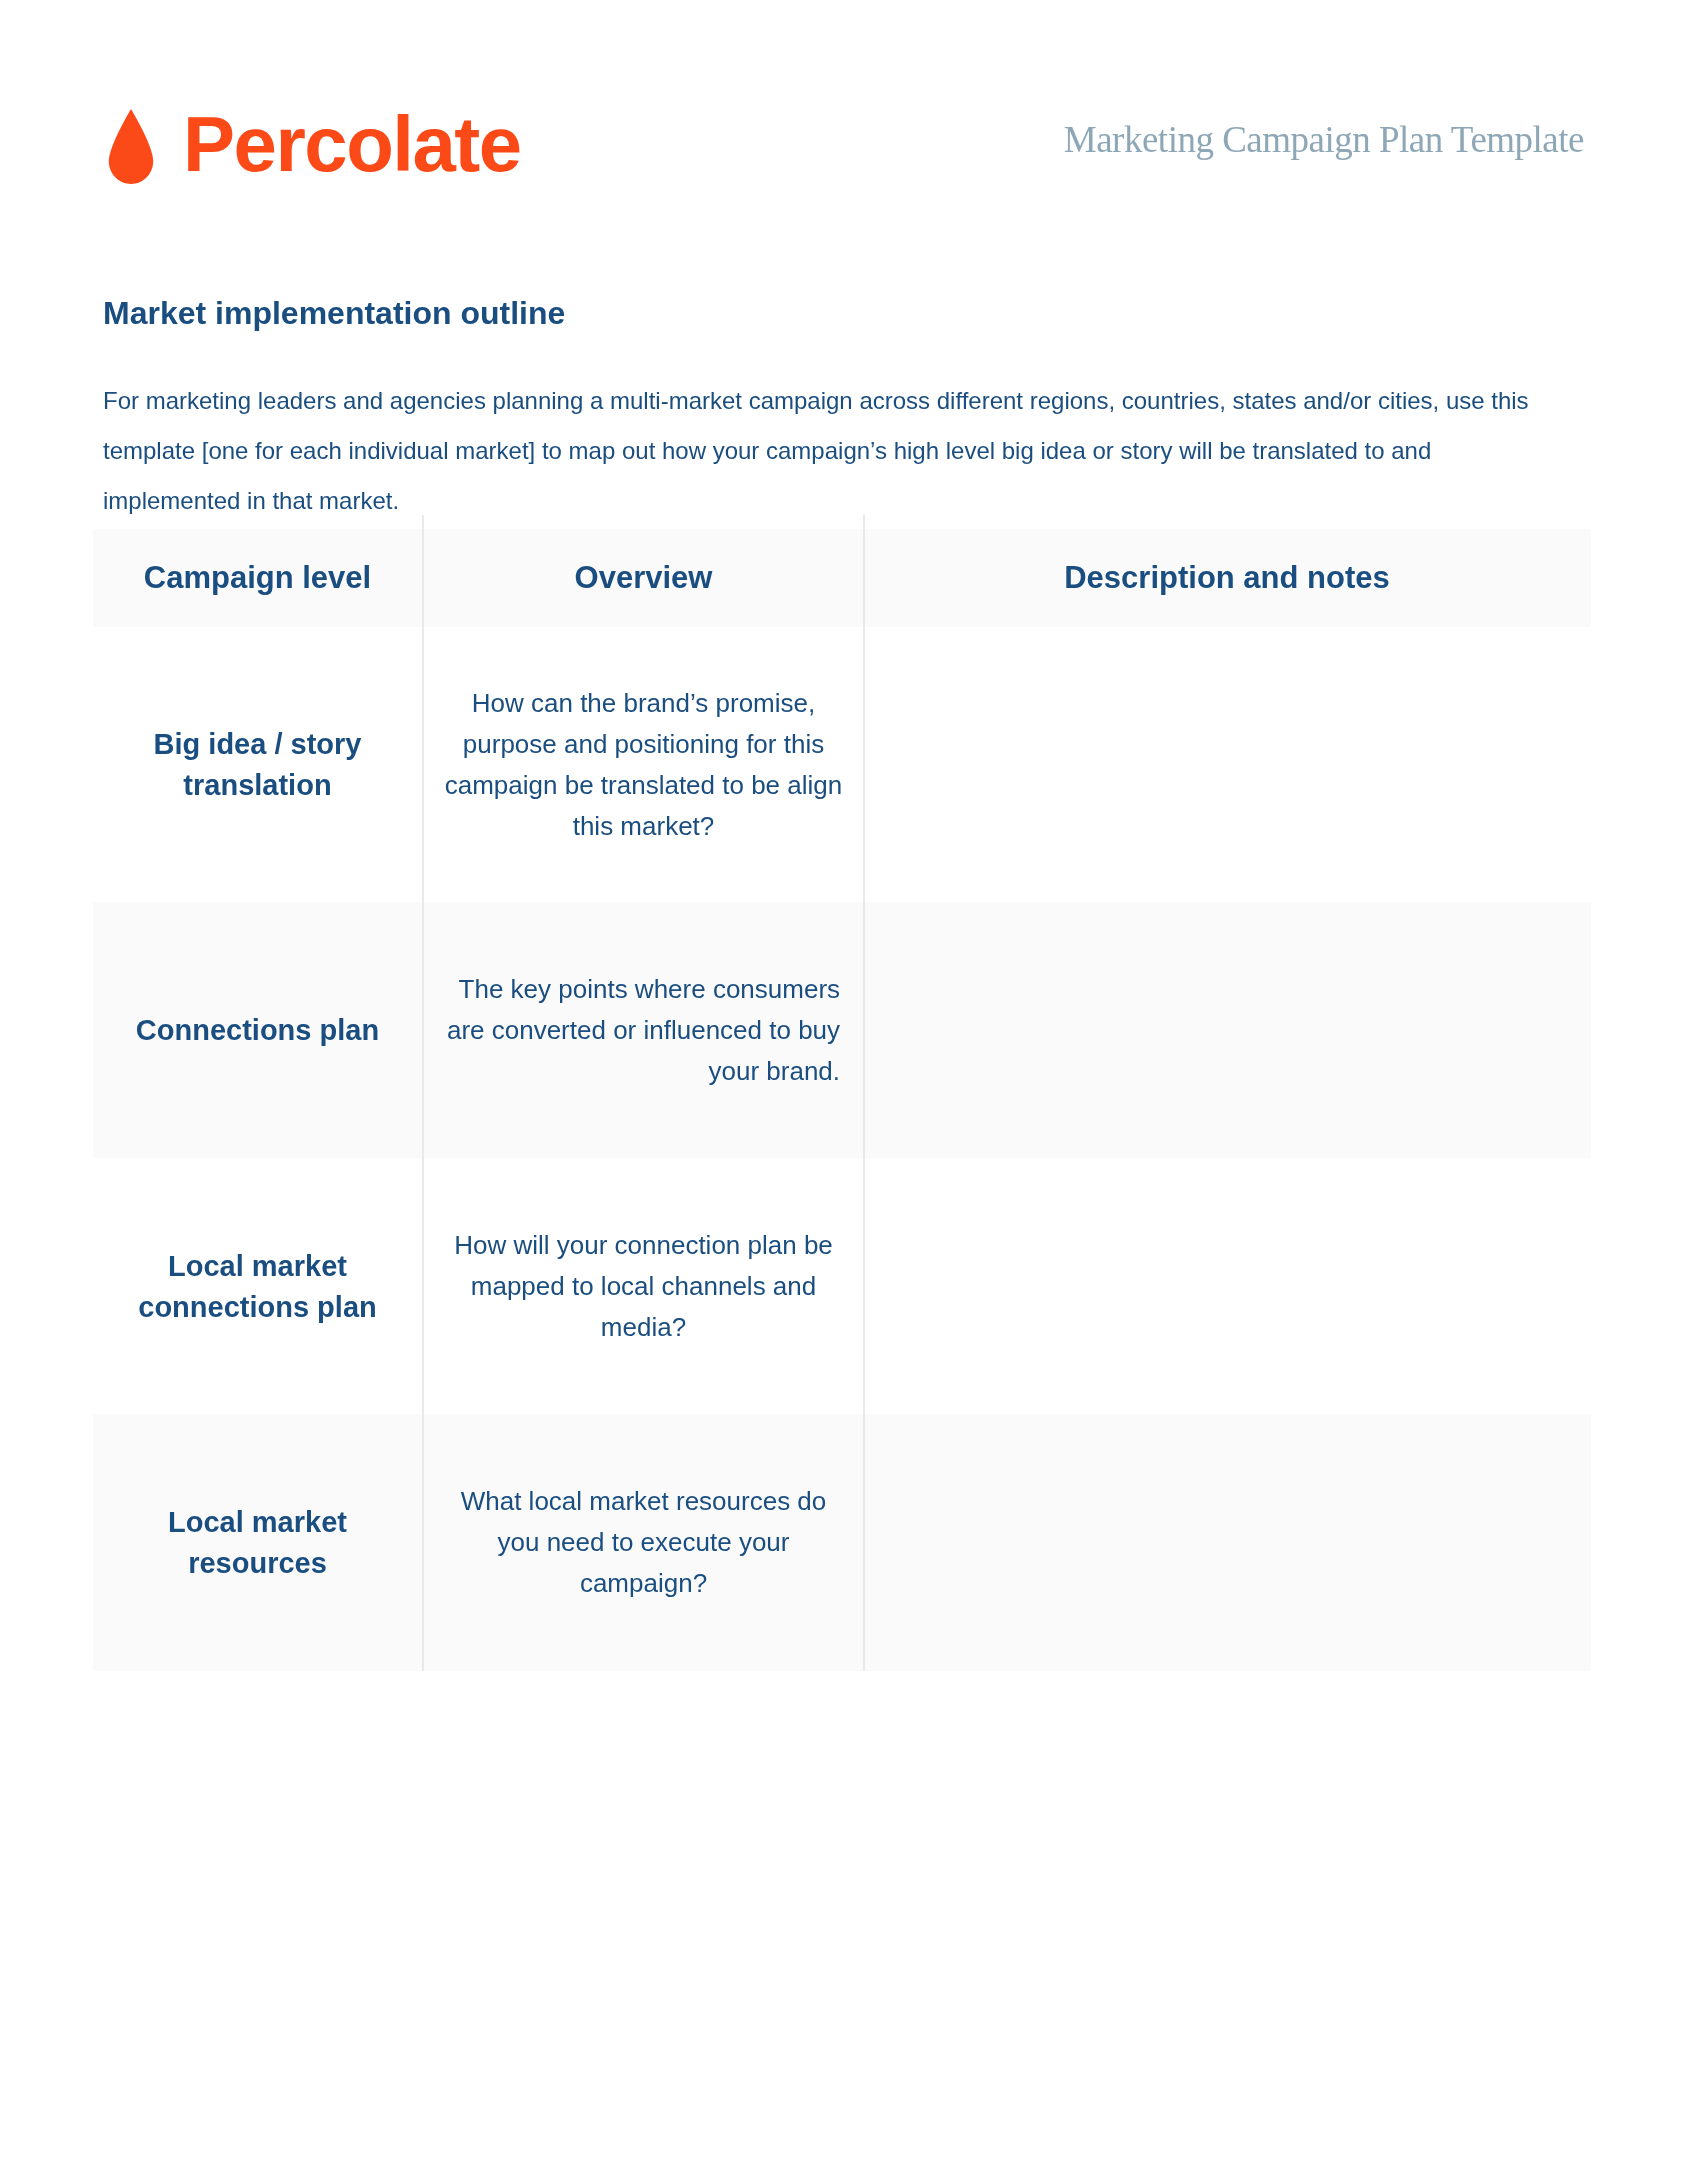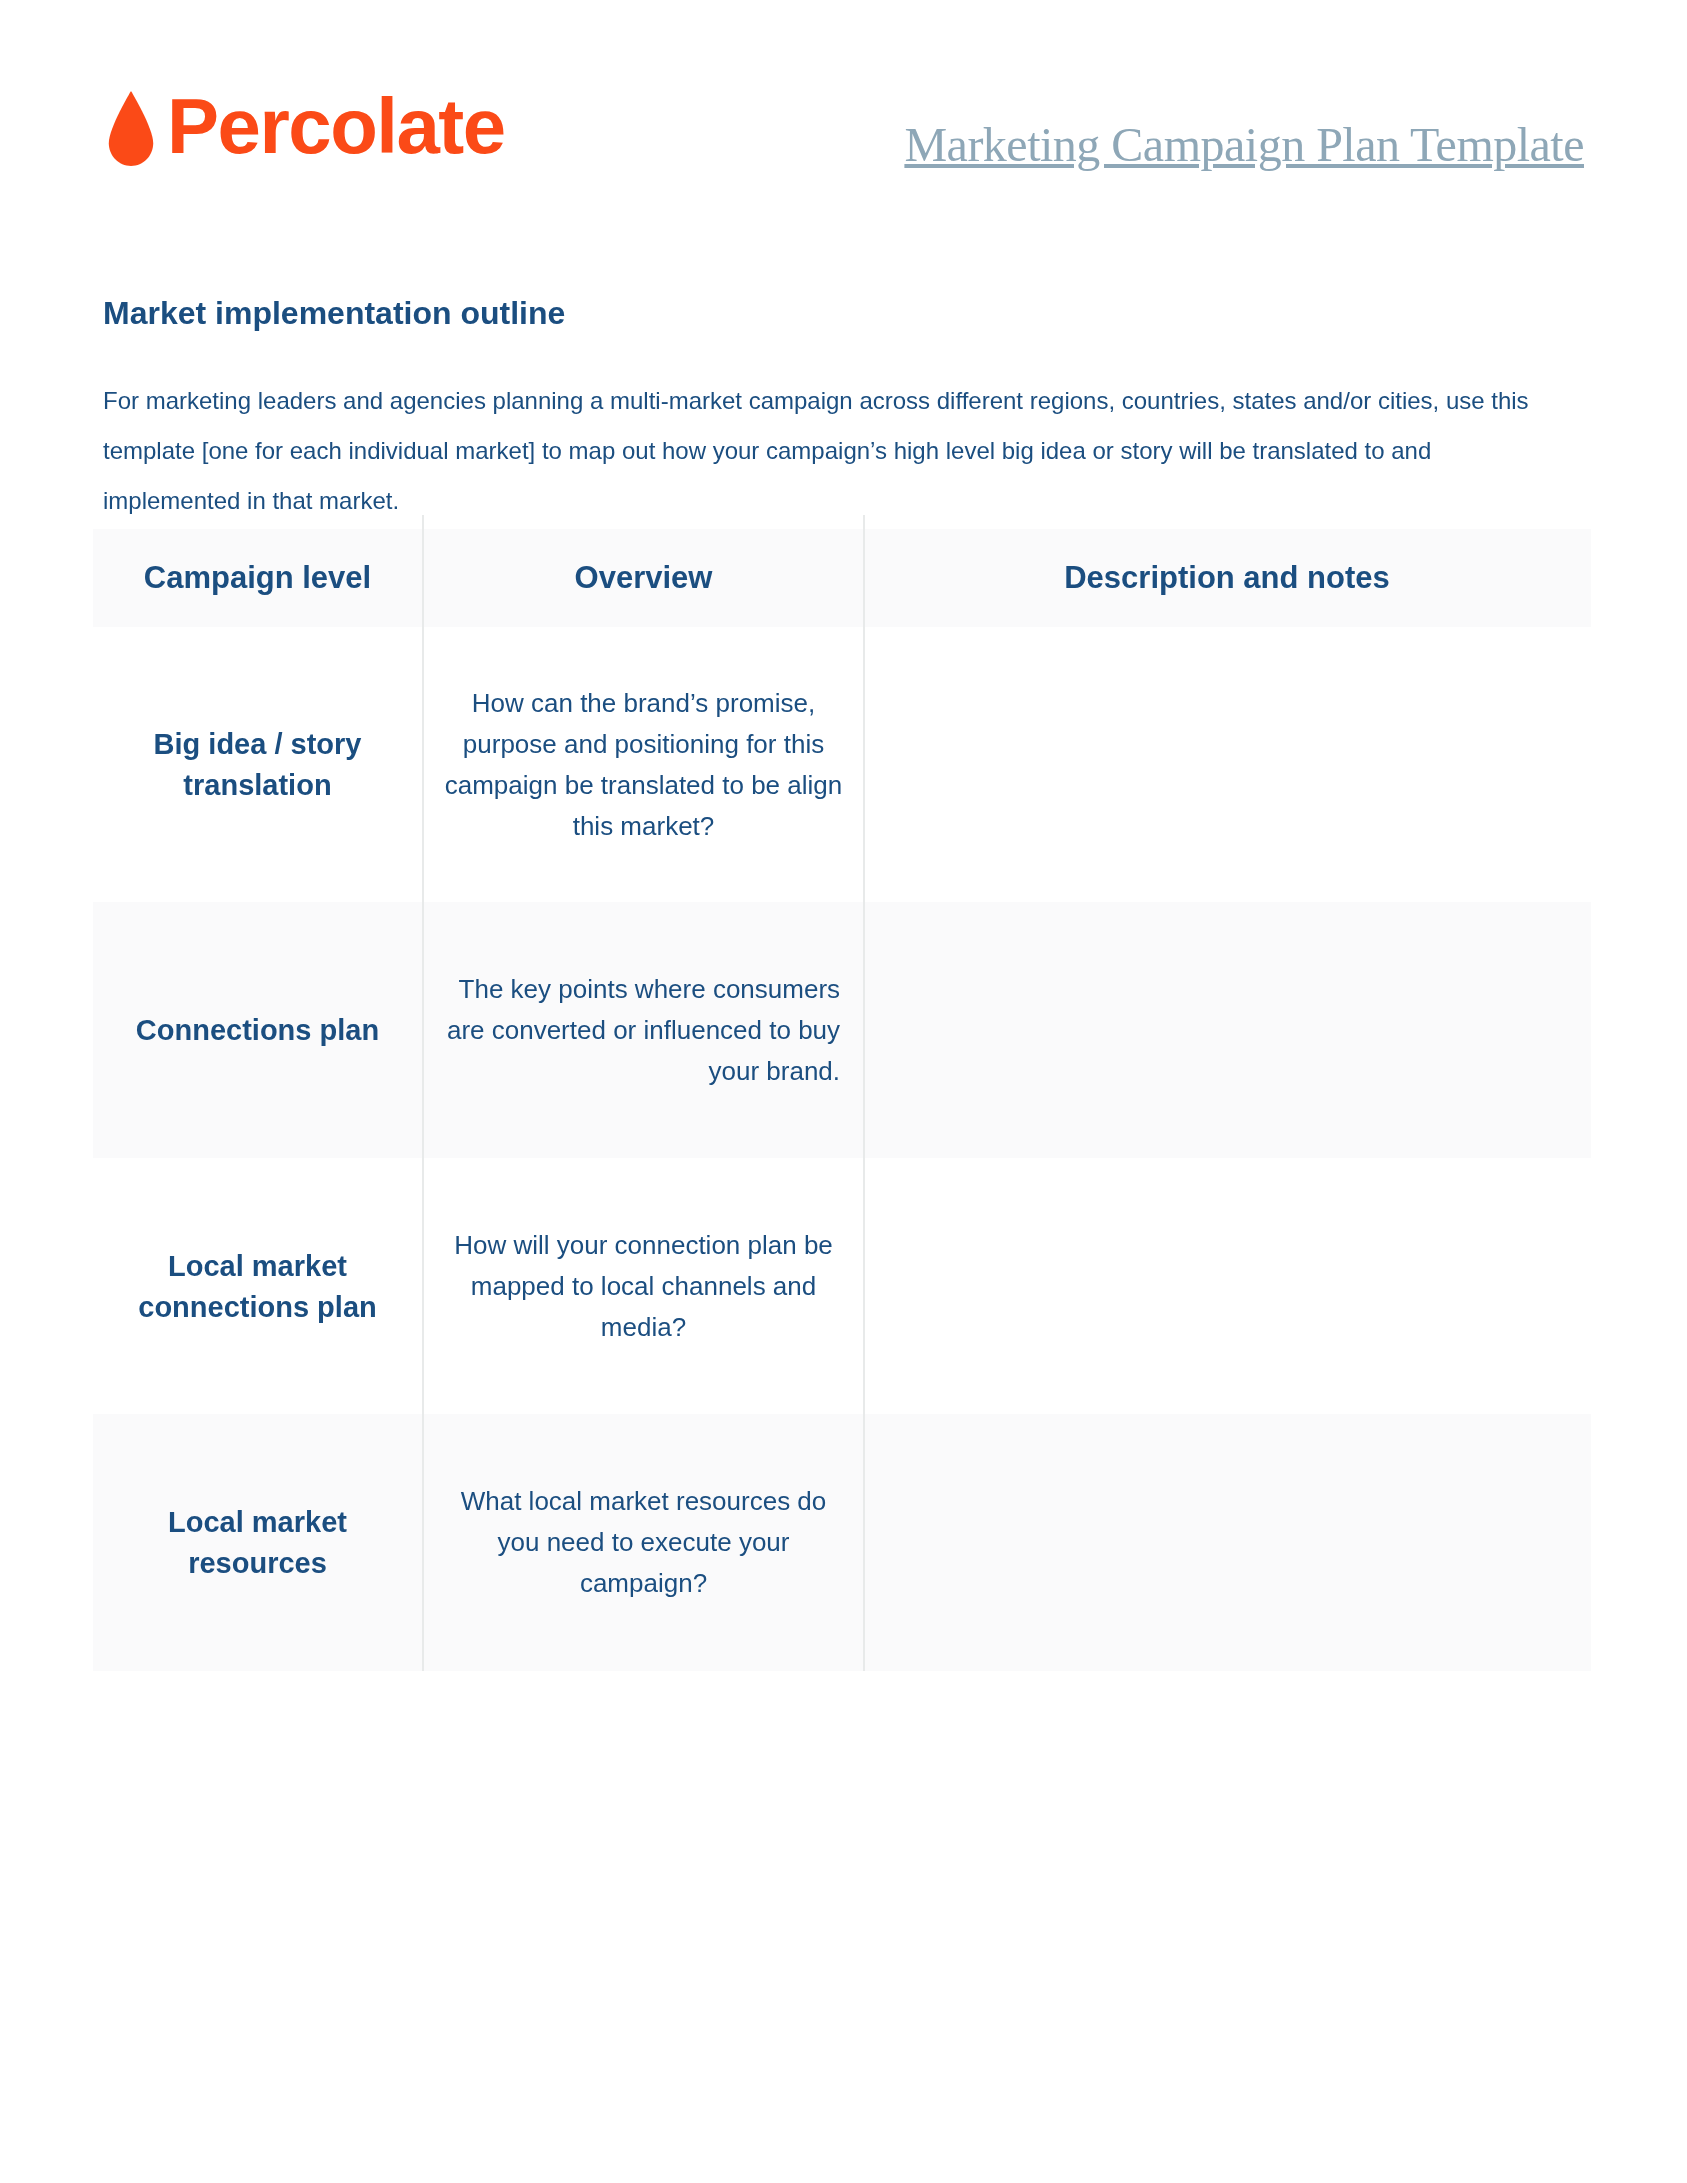--- a/index.html
+++ b/index.html
@@ -14,36 +14,35 @@
   .page{
     position:relative;
     width:1687px;height:2183px;
     background:var(--paper);
     overflow:hidden;
     font-family:"Liberation Sans", sans-serif;
     color:var(--blue);
   }
   
   .logo{
-    position:absolute;left:103px;top:87px;
-    display:flex;align-items:center;gap:8px;
+    position:absolute;left:103px;top:105px;
+    display:flex;align-items:center;gap:24px;
   }
   .logo svg{width:56px;height:75px;display:block;}
   .logo-wordmark{
     font-size:78px;font-weight:bold;line-height:1;
     color:var(--orange);letter-spacing:-1.5px;
     padding-bottom:5px;
   }
   .doc-title{
     position:absolute;top:121px;right:103px;
     font-family:"Liberation Serif", serif;
-    font-size:48px;line-height:1;letter-spacing:-0.5px;
+    font-size:37px;line-height:1;letter-spacing:-0.5px;
     color:var(--title-gray-blue);
     white-space:nowrap;
-    text-decoration:underline;
   }
   
   .section-heading{
     position:absolute;left:103px;top:296px;
     font-size:32px;font-weight:bold;line-height:1.1;
     white-space:nowrap;
   }
   .intro-paragraph{
     position:absolute;left:103px;top:376px;
     font-size:24px;line-height:50px;

